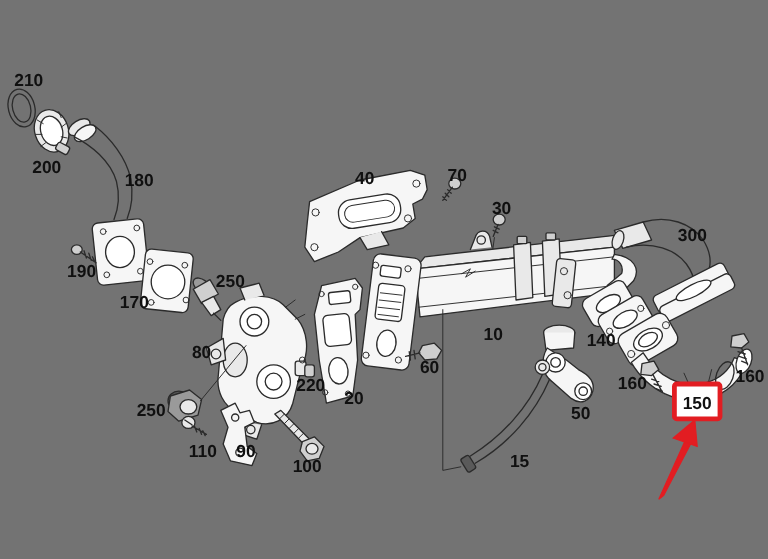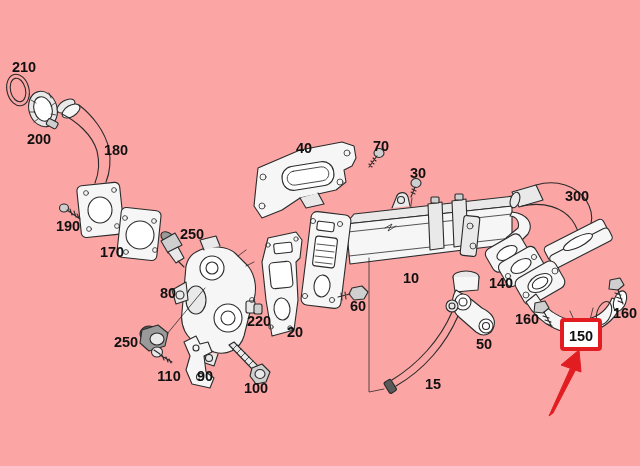--- a/index.html
+++ b/index.html
@@ -1,16 +1,16 @@
 <!DOCTYPE html>
 <html><head>
 <meta charset="utf-8">
 <style>
   html,body{margin:0;padding:0;background:#ffffff;}
-  #stage{position:relative;width:640px;height:466px;background:#fca5a5;overflow:hidden;
+  #stage{position:relative;width:640px;height:466px;background:#737373;overflow:hidden;
          font-family:"Liberation Sans",sans-serif;}
   svg{display:block;}
   .s{stroke:#2b2b2b;stroke-width:1.1;fill:none;stroke-linejoin:round;stroke-linecap:round;}
   .thin{stroke-width:0.8;}
   .f0{fill:#ffffff;}
   .f1{fill:#f6f6f6;}
   .f2{fill:#e9e9e9;}
   .f3{fill:#cfcfcf;}
   .f4{fill:#9a9a9a;}
   .f5{fill:#5a5a5a;}

